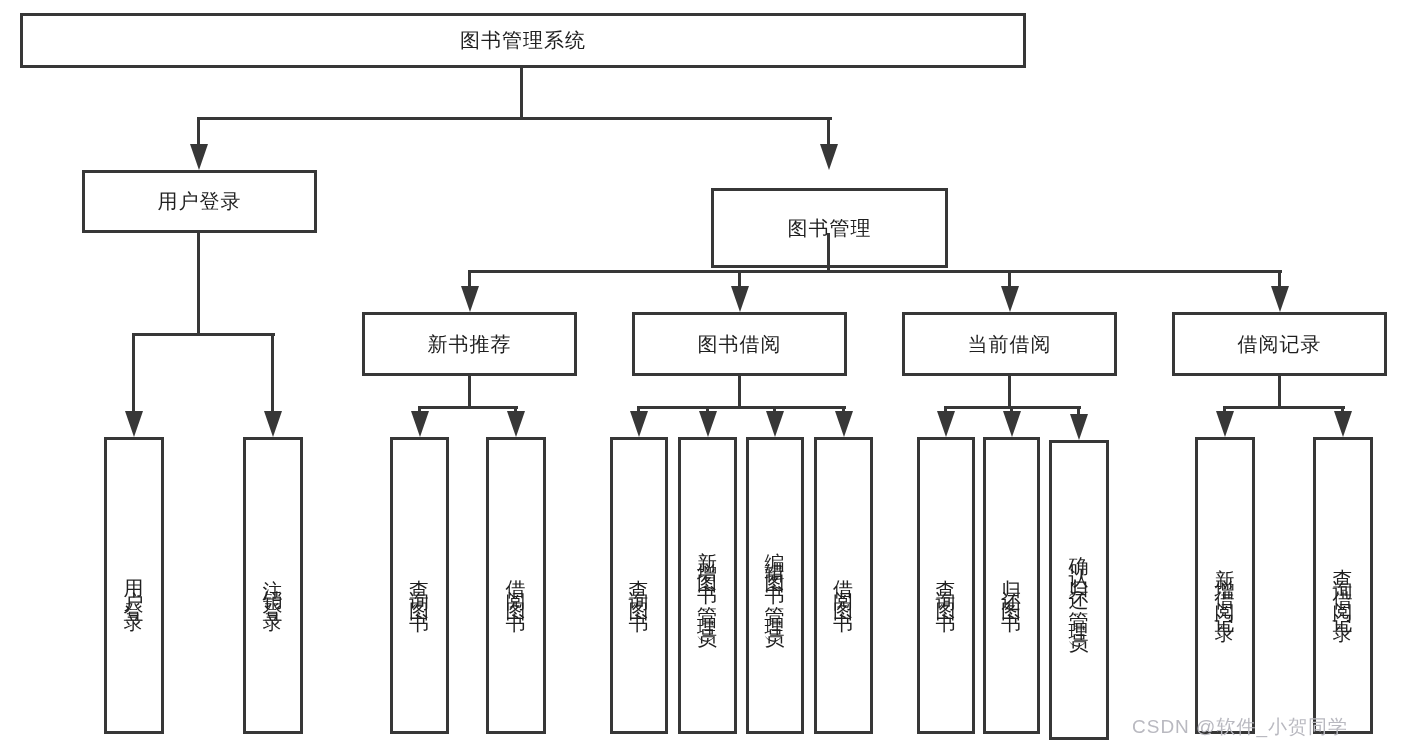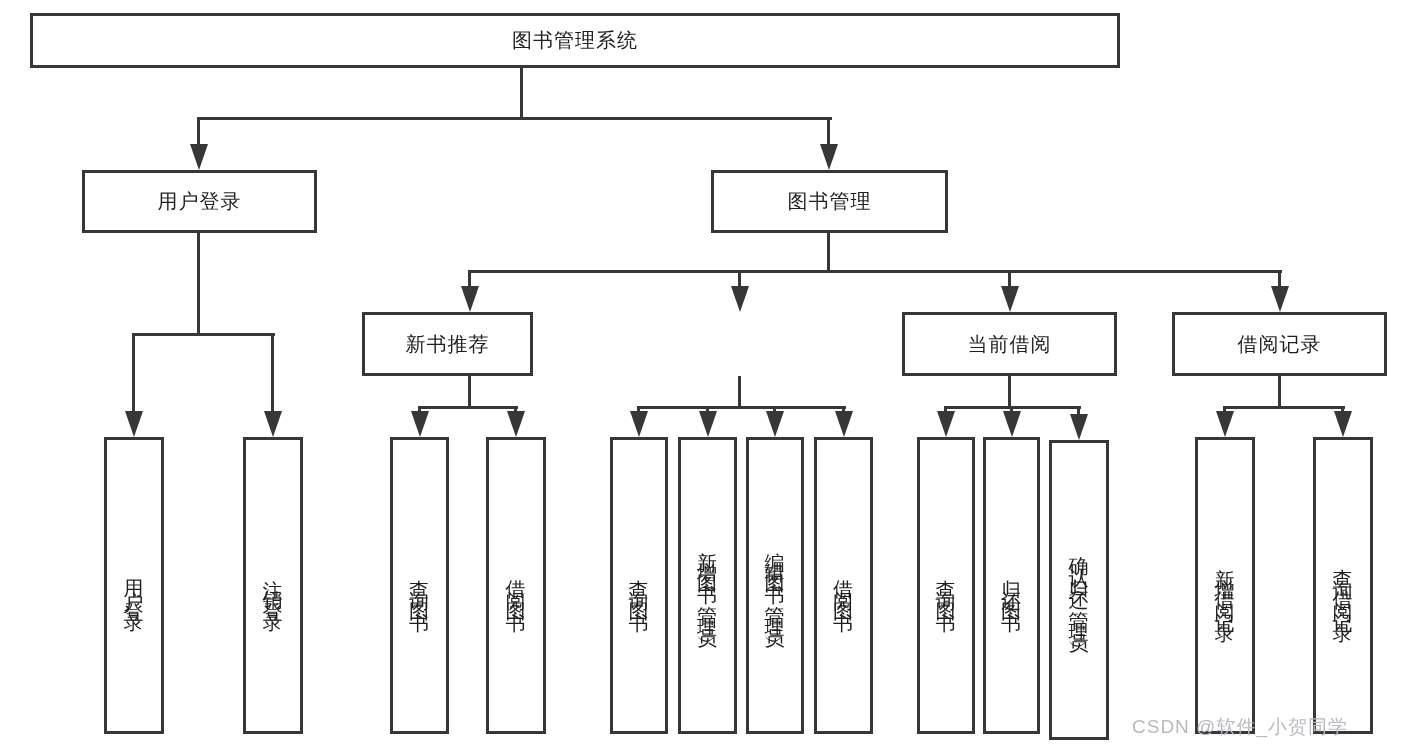--- a/index.html
+++ b/index.html
@@ -38,51 +38,52 @@
     position:absolute;left:1132px;top:714px;
     font-size:19px;letter-spacing:1px;color:var(--watermark);
     white-space:nowrap;
   }
 </style>
 </head>
 <body>
 
 <div class="canvas">
 
-  <div class="node hbox" style="left:30px;top:13px;width:1090px;height:55px">图书管理系统</div>
+  <div class="node hbox" style="left:20px;top:13px;width:1006px;height:55px">图书管理系统</div>
 
   <div class="vl" style="left:520px;top:66px;height:54px"></div>
   <div class="hl" style="left:197px;top:117px;width:635px"></div>
   <div class="vl" style="left:197px;top:117px;height:27px"></div>
   <div class="ar" style="left:190px;top:144px"></div>
   <div class="vl" style="left:827px;top:117px;height:27px"></div>
   <div class="ar" style="left:820px;top:144px"></div>
 
   <div class="node hbox" style="left:82px;top:170px;width:235px;height:63px">用户登录</div>
-  <div class="node hbox" style="left:711px;top:170px;width:237px;height:63px">图书管理</div>
+  <div class="node hbox" style="left:711px;top:188px;width:237px;height:80px">图书管理</div>
 
   <div class="vl" style="left:197px;top:233px;height:102px"></div>
   <div class="hl" style="left:132px;top:333px;width:143px"></div>
   <div class="vl" style="left:132px;top:335px;height:76px"></div>
   <div class="ar" style="left:125px;top:411px"></div>
   <div class="vl" style="left:271px;top:335px;height:76px"></div>
   <div class="ar" style="left:264px;top:411px"></div>
 
   <div class="vl" style="left:827px;top:233px;height:39px"></div>
   <div class="hl" style="left:468px;top:270px;width:814px"></div>
   <div class="vl" style="left:468px;top:272px;height:14px"></div>
   <div class="ar" style="left:461px;top:286px"></div>
   <div class="vl" style="left:738px;top:272px;height:14px"></div>
   <div class="ar" style="left:731px;top:286px"></div>
   <div class="vl" style="left:1008px;top:272px;height:14px"></div>
   <div class="ar" style="left:1001px;top:286px"></div>
   <div class="vl" style="left:1278px;top:272px;height:14px"></div>
   <div class="ar" style="left:1271px;top:286px"></div>
 
-  <div class="node hbox" style="left:362px;top:312px;width:171px;height:64px">新书推荐</div>
+  <div class="node hbox" style="left:362px;top:312px;width:215px;height:64px">新书推荐</div>
+  <div class="node hbox" style="left:632px;top:312px;width:215px;height:64px">图书借阅</div>
   <div class="node hbox" style="left:1172px;top:312px;width:215px;height:64px">借阅记录</div>
   <div class="node hbox" style="left:902px;top:312px;width:215px;height:64px">当前借阅</div>
 
   <div class="vl" style="left:468px;top:376px;height:32px"></div>
   <div class="hl" style="left:418px;top:406px;width:100px"></div>
   <div class="vl" style="left:418px;top:408px;height:5px"></div>
   <div class="ar" style="left:411px;top:411px"></div>
   <div class="vl" style="left:514px;top:408px;height:5px"></div>
   <div class="ar" style="left:507px;top:411px"></div>
 

